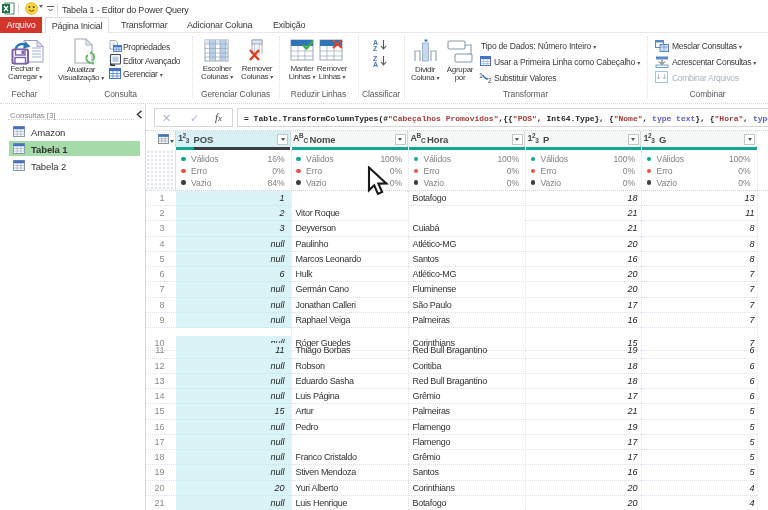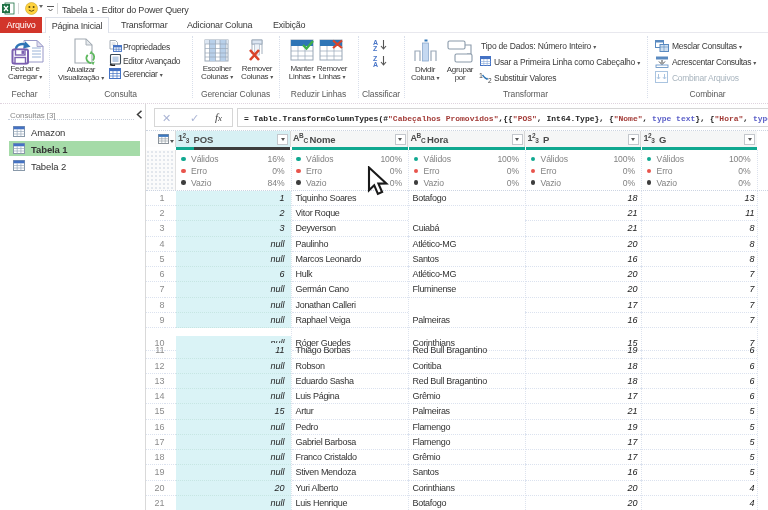--- a/index.html
+++ b/index.html
@@ -389,21 +389,20 @@
       <span class="qdot" style="left:5.5px;background:#3d3d3d;"></span>
       <span class="abs" style="left:15.5px;">Vazio</span>
       <span class="abs" style="right:6px;">0%</span>
     </div>
 <div class="abs" style="left:756.5px;top:150px;height:40.8px;border-left:1px dotted #dde3ee;"></div>
 <div class="abs" style="left:146px;top:189.8px;width:622px;border-top:1px dotted #ccd4e2;"></div>
 <div class="drow" style="top:190.80px;">
       <div class="rnum rsep" style="width:18.5px;">1</div>
       <div class="abs rsep" style="left:18.5px;width:11px;height:15.25px;"></div>
       <div class="cpos">1</div>
-      <div class="cnom">Tiquinho Soares</div>
       <div class="chor">Botafogo</div>
       <div class="cp">18</div>
       <div class="cg">13</div>
     </div>
 <div class="drow" style="top:206.05px;">
       <div class="rnum rsep" style="width:18.5px;">2</div>
       <div class="abs rsep" style="left:18.5px;width:11px;height:15.25px;"></div>
       <div class="cpos">2</div>
       <div class="cnom">Vitor Roque</div>
       <div class="cp">21</div>
@@ -452,20 +451,21 @@
       <div class="cnom">Germán Cano</div>
       <div class="chor">Fluminense</div>
       <div class="cp">20</div>
       <div class="cg">7</div>
     </div>
 <div class="drow" style="top:297.55px;">
       <div class="rnum rsep" style="width:18.5px;">8</div>
       <div class="abs rsep" style="left:18.5px;width:11px;height:15.25px;"></div>
       <div class="cpos">null</div>
       <div class="cnom">Jonathan Calleri</div>
+      <div class="chor">São Paulo</div>
       <div class="cp">17</div>
       <div class="cg">7</div>
     </div>
 <div class="drow" style="top:312.80px;">
       <div class="rnum rsep" style="width:18.5px;">9</div>
       <div class="abs rsep" style="left:18.5px;width:11px;height:15.25px;"></div>
       <div class="cpos">null</div>
       <div class="cnom">Raphael Veiga</div>
       <div class="chor">Palmeiras</div>
       <div class="cp">16</div>
@@ -531,21 +531,20 @@
       <div class="cpos">null</div>
       <div class="cnom">Pedro</div>
       <div class="chor">Flamengo</div>
       <div class="cp">19</div>
       <div class="cg">5</div>
     </div>
 <div class="drow" style="top:434.80px;">
       <div class="rnum rsep" style="width:18.5px;">17</div>
       <div class="abs rsep" style="left:18.5px;width:11px;height:15.25px;"></div>
       <div class="cpos">null</div>
-      <div class="cnom">Gabriel Barbosa</div>
       <div class="chor">Flamengo</div>
       <div class="cp">17</div>
       <div class="cg">5</div>
     </div>
 <div class="drow" style="top:450.05px;">
       <div class="rnum rsep" style="width:18.5px;">18</div>
       <div class="abs rsep" style="left:18.5px;width:11px;height:15.25px;"></div>
       <div class="cpos">null</div>
       <div class="cnom">Franco Cristaldo</div>
       <div class="chor">Grêmio</div>

